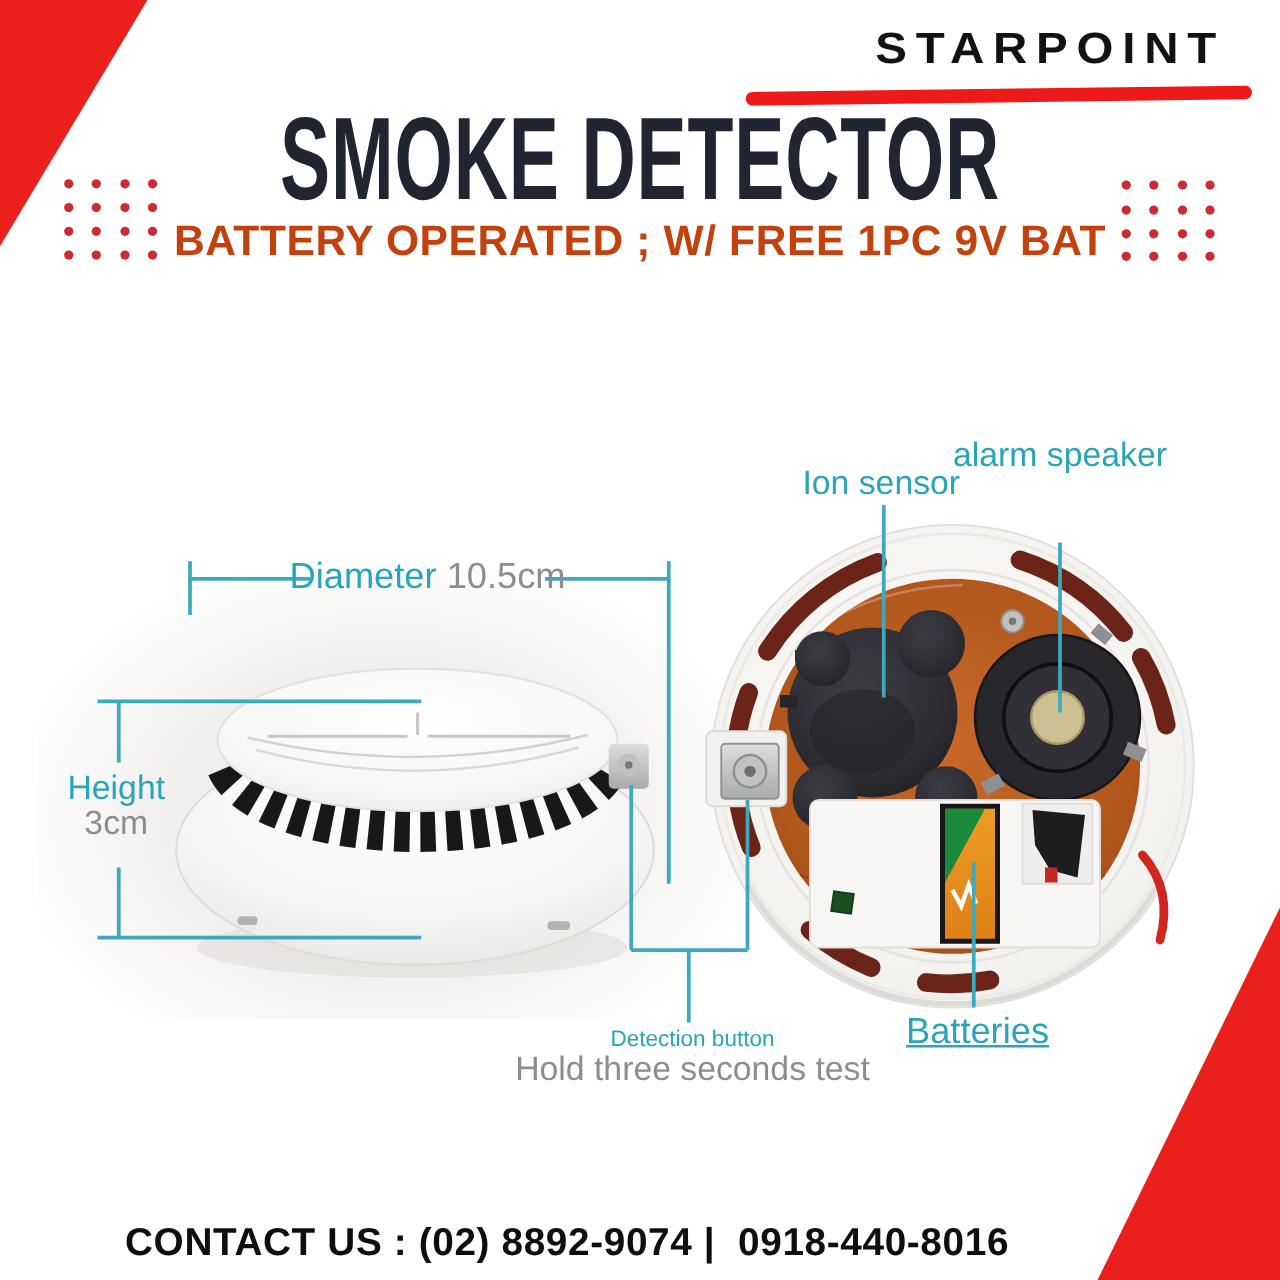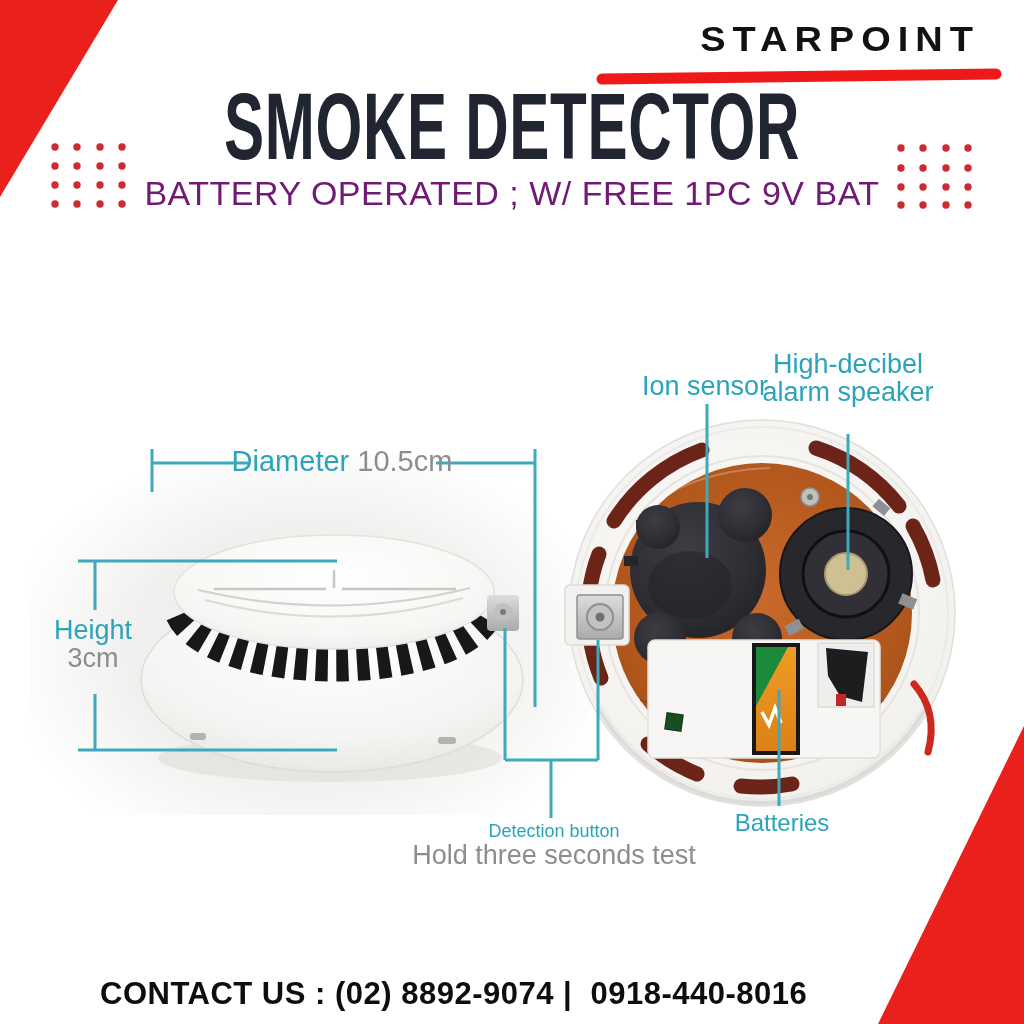--- a/index.html
+++ b/index.html
@@ -7,21 +7,21 @@
        background:#ffffff;font-family:"Liberation Sans",sans-serif;}
   .abs{position:absolute;}
   
   .logo{top:20px;right:44px;font-size:38px;font-weight:bold;color:#121212;
         letter-spacing:7px;transform:scale(1,0.92);transform-origin:right top;}
   .title-wrap{left:0;right:0;top:88px;text-align:center;}
   .title{display:inline-block;font-size:94px;font-weight:bold;color:#212431;
          letter-spacing:1px;transform:scale(0.64,1);transform-origin:center top;
          white-space:nowrap;line-height:0.82;}
   .subtitle-wrap{left:0;right:0;top:174px;text-align:center;}
-  .subtitle{display:inline-block;font-size:34px;font-weight:normal;color:#701a75;
+  .subtitle{display:inline-block;font-size:34px;font-weight:bold;color:#c2410c;
             letter-spacing:0.5px;white-space:nowrap;}
   
   .photo-bg{left:30px;top:455px;width:560px;height:360px;
     background:radial-gradient(ellipse at 50% 55%, #ebeae8 0%, #f1f0ee 45%, rgba(244,243,241,0) 78%);}
   
   .lbl{white-space:nowrap;line-height:1.05;}
   .teal{color:#2aa4b9;}
   .gray{color:#8d8d8d;}
   .c{text-align:center;transform:translateX(-50%);}
   .f27{font-size:27px;}
@@ -260,19 +260,18 @@
 </div>
 
 <div class="abs txt lbl c" style="left:554px;top:822px;">
   <div class="teal" style="font-size:18px;">Detection button</div>
   <div class="gray f27">Hold three seconds test</div>
 </div>
 
 <div class="abs txt lbl f27 c teal" style="left:705px;top:372px;">Ion sensor</div>
 
 <div class="abs txt lbl c" style="left:848px;top:350px;">
-  <div class="teal f27">High-decibel</div>
   <div class="teal f27">alarm speaker</div>
 </div>
 
-<div class="abs txt lbl c teal" style="left:782px;top:810px;font-size:24px;">Batteries</div>
+<div class="abs txt lbl c teal" style="left:782px;top:810px;font-size:29px;text-decoration:underline;">Batteries</div>
 
 <div class="abs txt footer">CONTACT US : (02) 8892-9074 |  0918-440-8016</div>
 
 </body></html>

